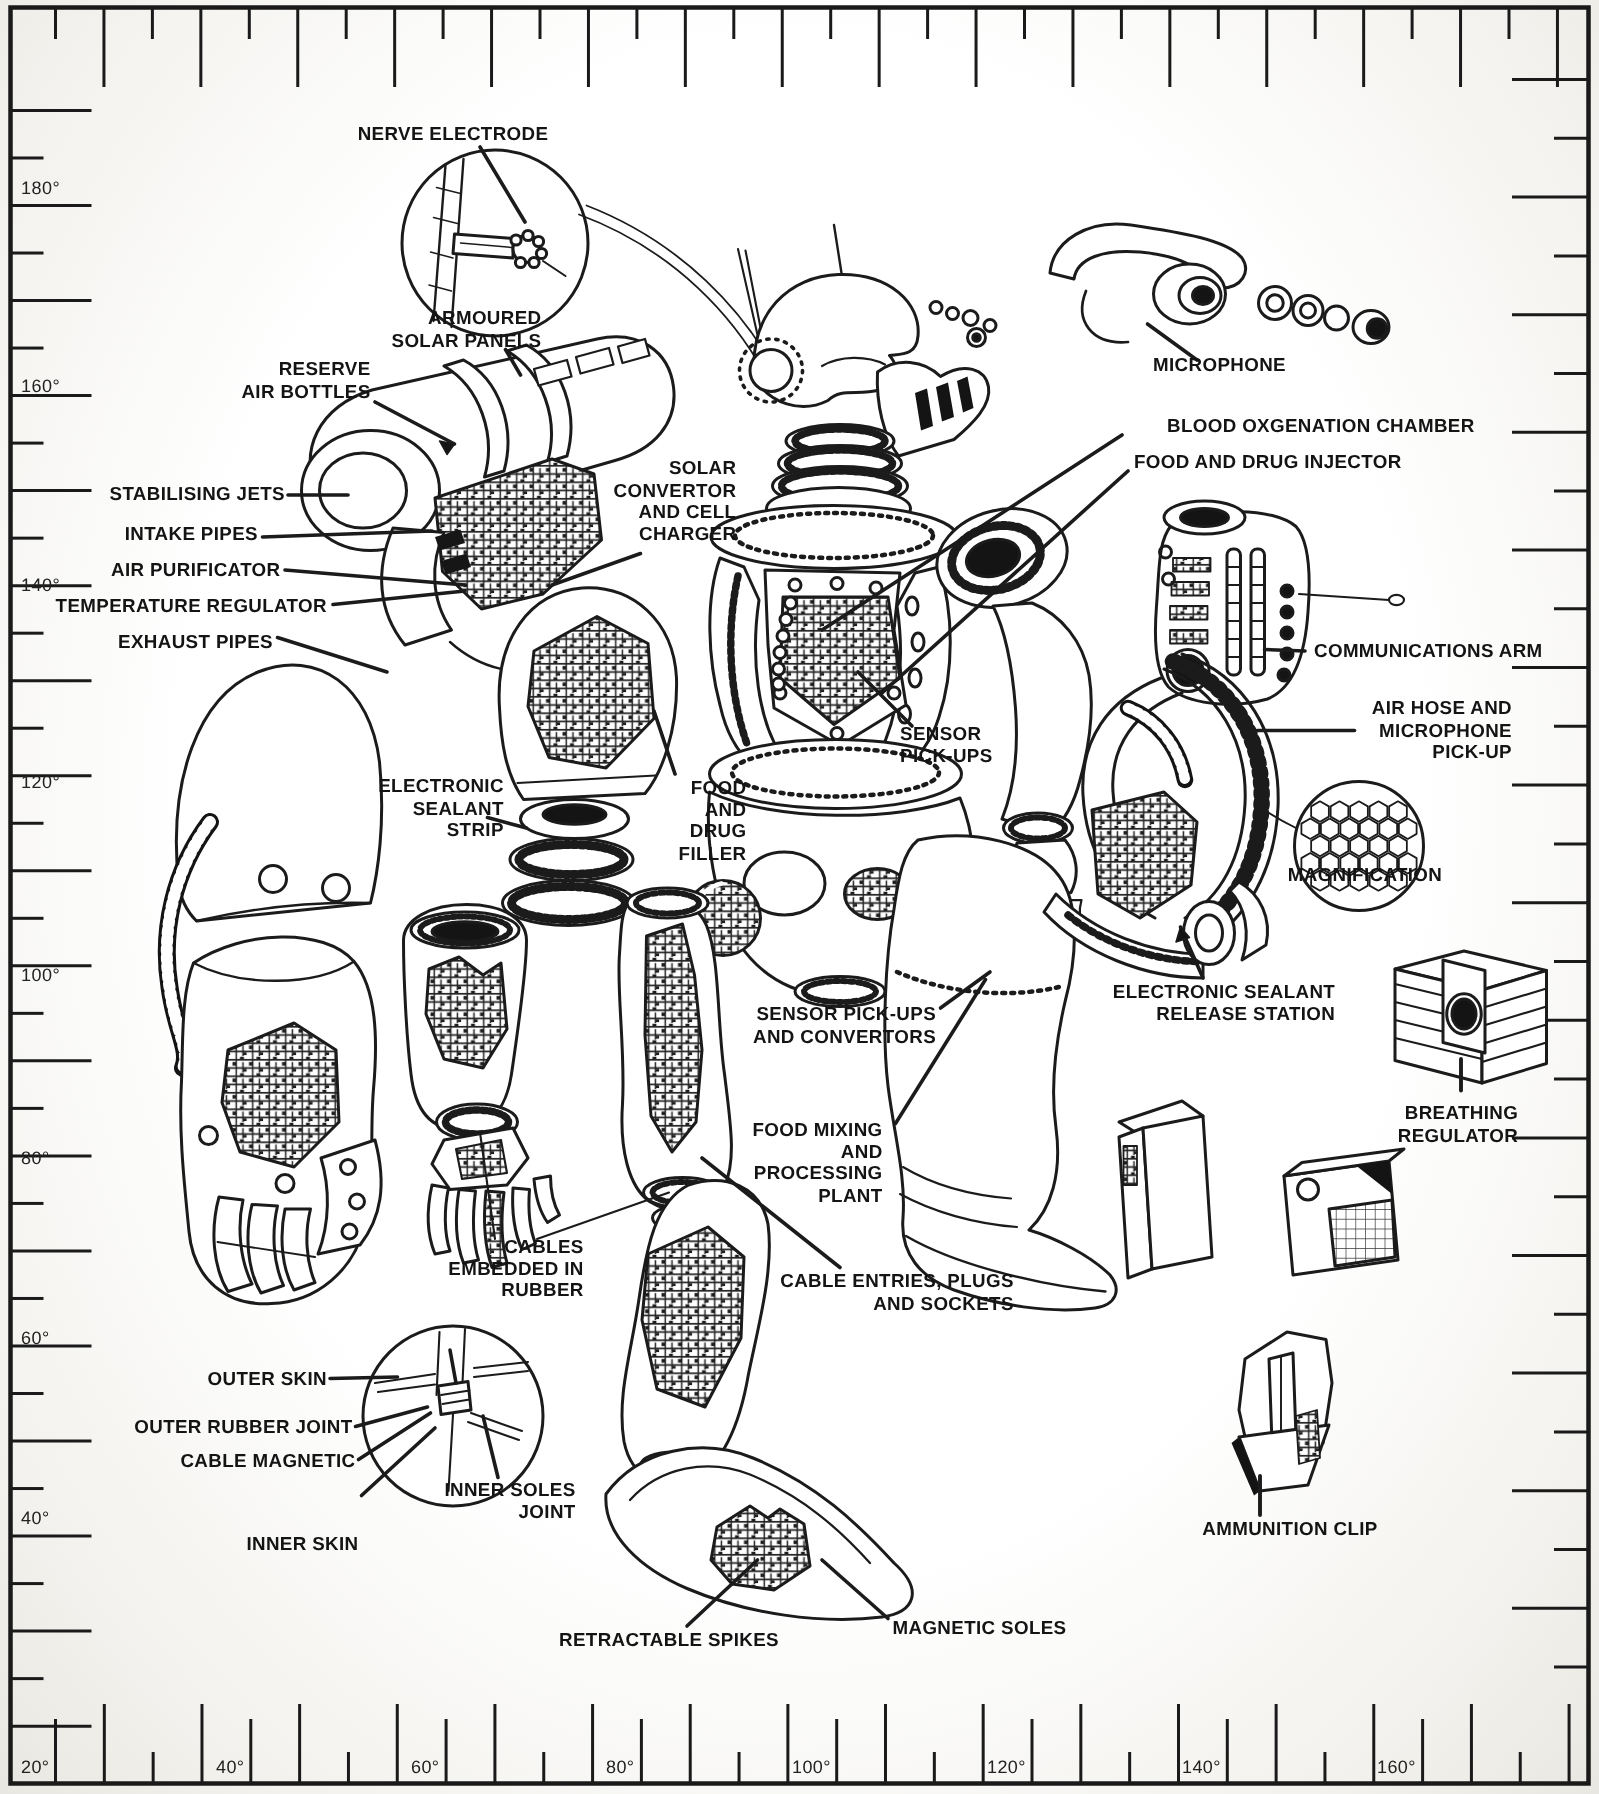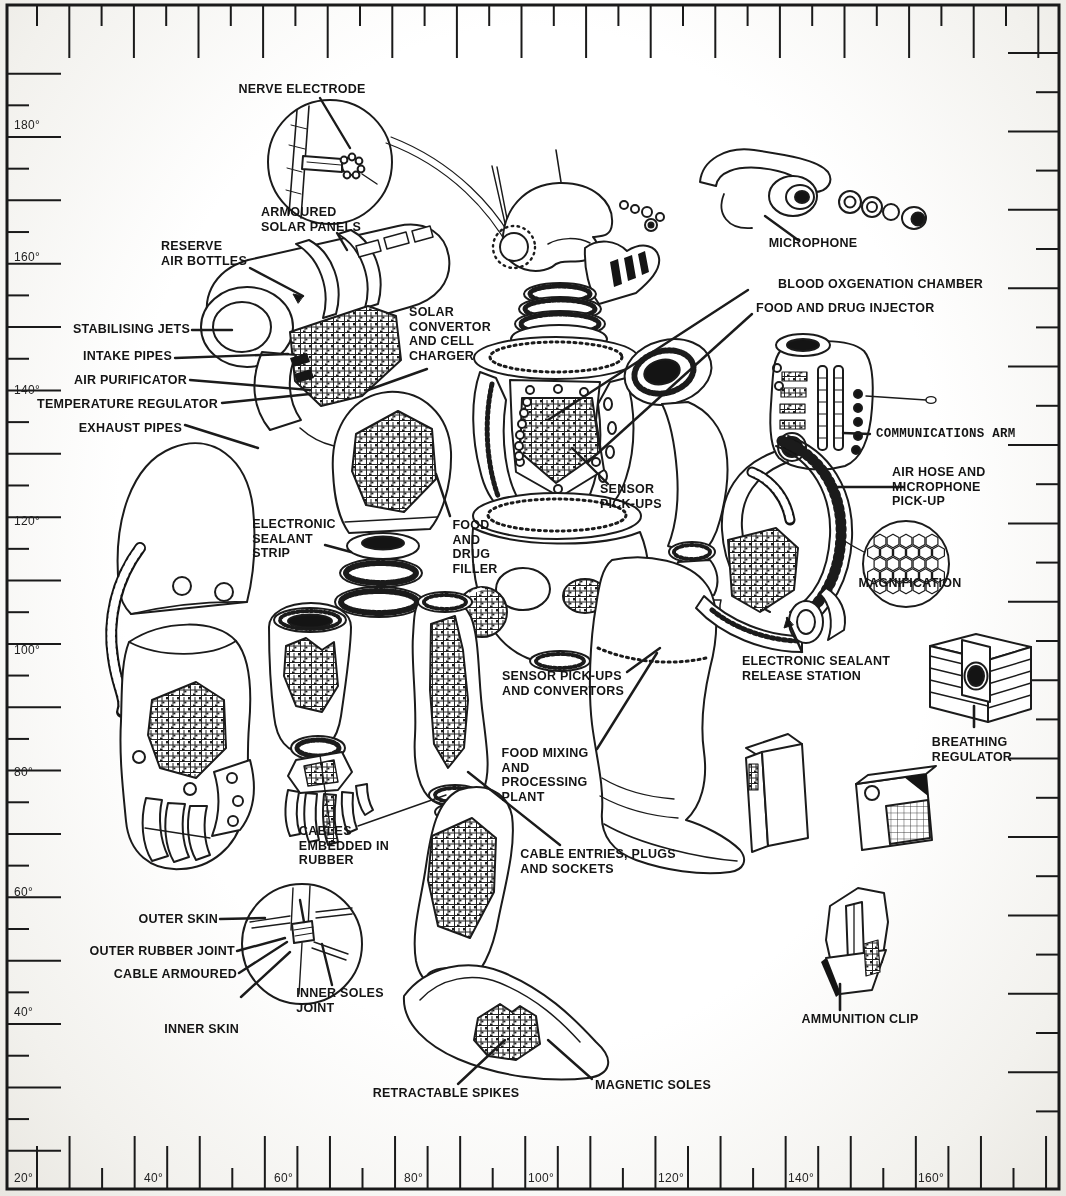--- a/index.html
+++ b/index.html
@@ -6,21 +6,21 @@
   #stage{
     position:relative;width:1066px;height:1196px;overflow:hidden;
     background:radial-gradient(ellipse at 50% 45%, #ffffff 55%, #f2f1ed 85%, #e9e7e1 100%);
     font-family:"Liberation Sans", sans-serif;
   }
   #artwork{position:absolute;left:0;top:0;}
   #labels-layer{position:absolute;left:0;top:0;width:100%;height:100%;pointer-events:none;}
   .plabel{
     position:absolute;
     font:700 12.5px/14.5px "Liberation Sans", sans-serif;
-    letter-spacing:.25px;color:#141414;white-space:pre-line;text-align:left;
+    letter-spacing:.25px;color:#141414;white-space:pre-line;text-align:right;
     transform:translateX(-50%);
   }
   .plabel.left{transform:none;text-align:left;}
   .plabel.right{transform:translateX(-100%);text-align:right;}
   .rlabel{
     font:400 12px "Liberation Sans", sans-serif;fill:#222;letter-spacing:.3px;
   }
 </style>
 </head>
 <body>
@@ -580,21 +580,21 @@
       <div class="plabel right" style="left: 187px; top: 373px;">AIR PURIFICATOR</div>
       <div class="plabel right" style="left: 218px; top: 397px;">TEMPERATURE REGULATOR</div>
       <div class="plabel right" style="left: 182px; top: 421px;">EXHAUST PIPES</div>
       <div class="plabel" style="left: 450px; top: 305px;">SOLAR
 CONVERTOR
 AND CELL
 CHARGER</div>
       <div class="plabel" style="left: 813px; top: 236px;">MICROPHONE</div>
       <div class="plabel left" style="left: 750px; top: 277px; padding-left: 28px;">BLOOD OXGENATION CHAMBER</div>
       <div class="plabel left" style="left: 756px; top: 301px;">FOOD AND DRUG INJECTOR</div>
-      <div class="plabel left" style="left: 876px; top: 427px; font-family: Liberation Mono, monospace;">COMMUNICATIONS ARM</div>
+      <div class="plabel left" style="left: 876px; top: 427px;">COMMUNICATIONS ARM</div>
       <div class="plabel" style="left: 950px; top: 465px;">AIR HOSE AND
 MICROPHONE PICK-UP</div>
       <div class="plabel left" style="left: 600px; top: 482px;">SENSOR
 PICK-UPS</div>
       <div class="plabel" style="left: 294px; top: 517px;">ELECTRONIC
 SEALANT
 STRIP</div>
       <div class="plabel" style="left: 439px; top: 518px; margin-left: 36px;">FOOD
 AND
 DRUG
@@ -610,21 +610,21 @@
 AND
 PROCESSING
 PLANT</div>
       <div class="plabel" style="left: 344px; top: 824px;">CABLES
 EMBEDDED IN
 RUBBER</div>
       <div class="plabel" style="left: 598px; top: 847px;">CABLE ENTRIES, PLUGS
 AND SOCKETS</div>
       <div class="plabel right" style="left: 218px; top: 912px;">OUTER SKIN</div>
       <div class="plabel right" style="left: 235px; top: 944px;">OUTER RUBBER JOINT</div>
-      <div class="plabel right" style="left: 237px; top: 967px;">CABLE ARMOURED</div>
+      <div class="plabel right" style="left: 237px; top: 967px;">CABLE MAGNETIC</div>
       <div class="plabel right" style="left: 239px; top: 1022px;">INNER SKIN</div>
       <div class="plabel" style="left: 340px; top: 986px;">INNER SOLES
 JOINT</div>
       <div class="plabel" style="left: 860px; top: 1012px;">AMMUNITION CLIP</div>
       <div class="plabel" style="left: 653px; top: 1078px;">MAGNETIC SOLES</div>
       <div class="plabel" style="left: 446px; top: 1086px;">RETRACTABLE SPIKES</div>
     </div>
 </div>
 
 </body></html>

